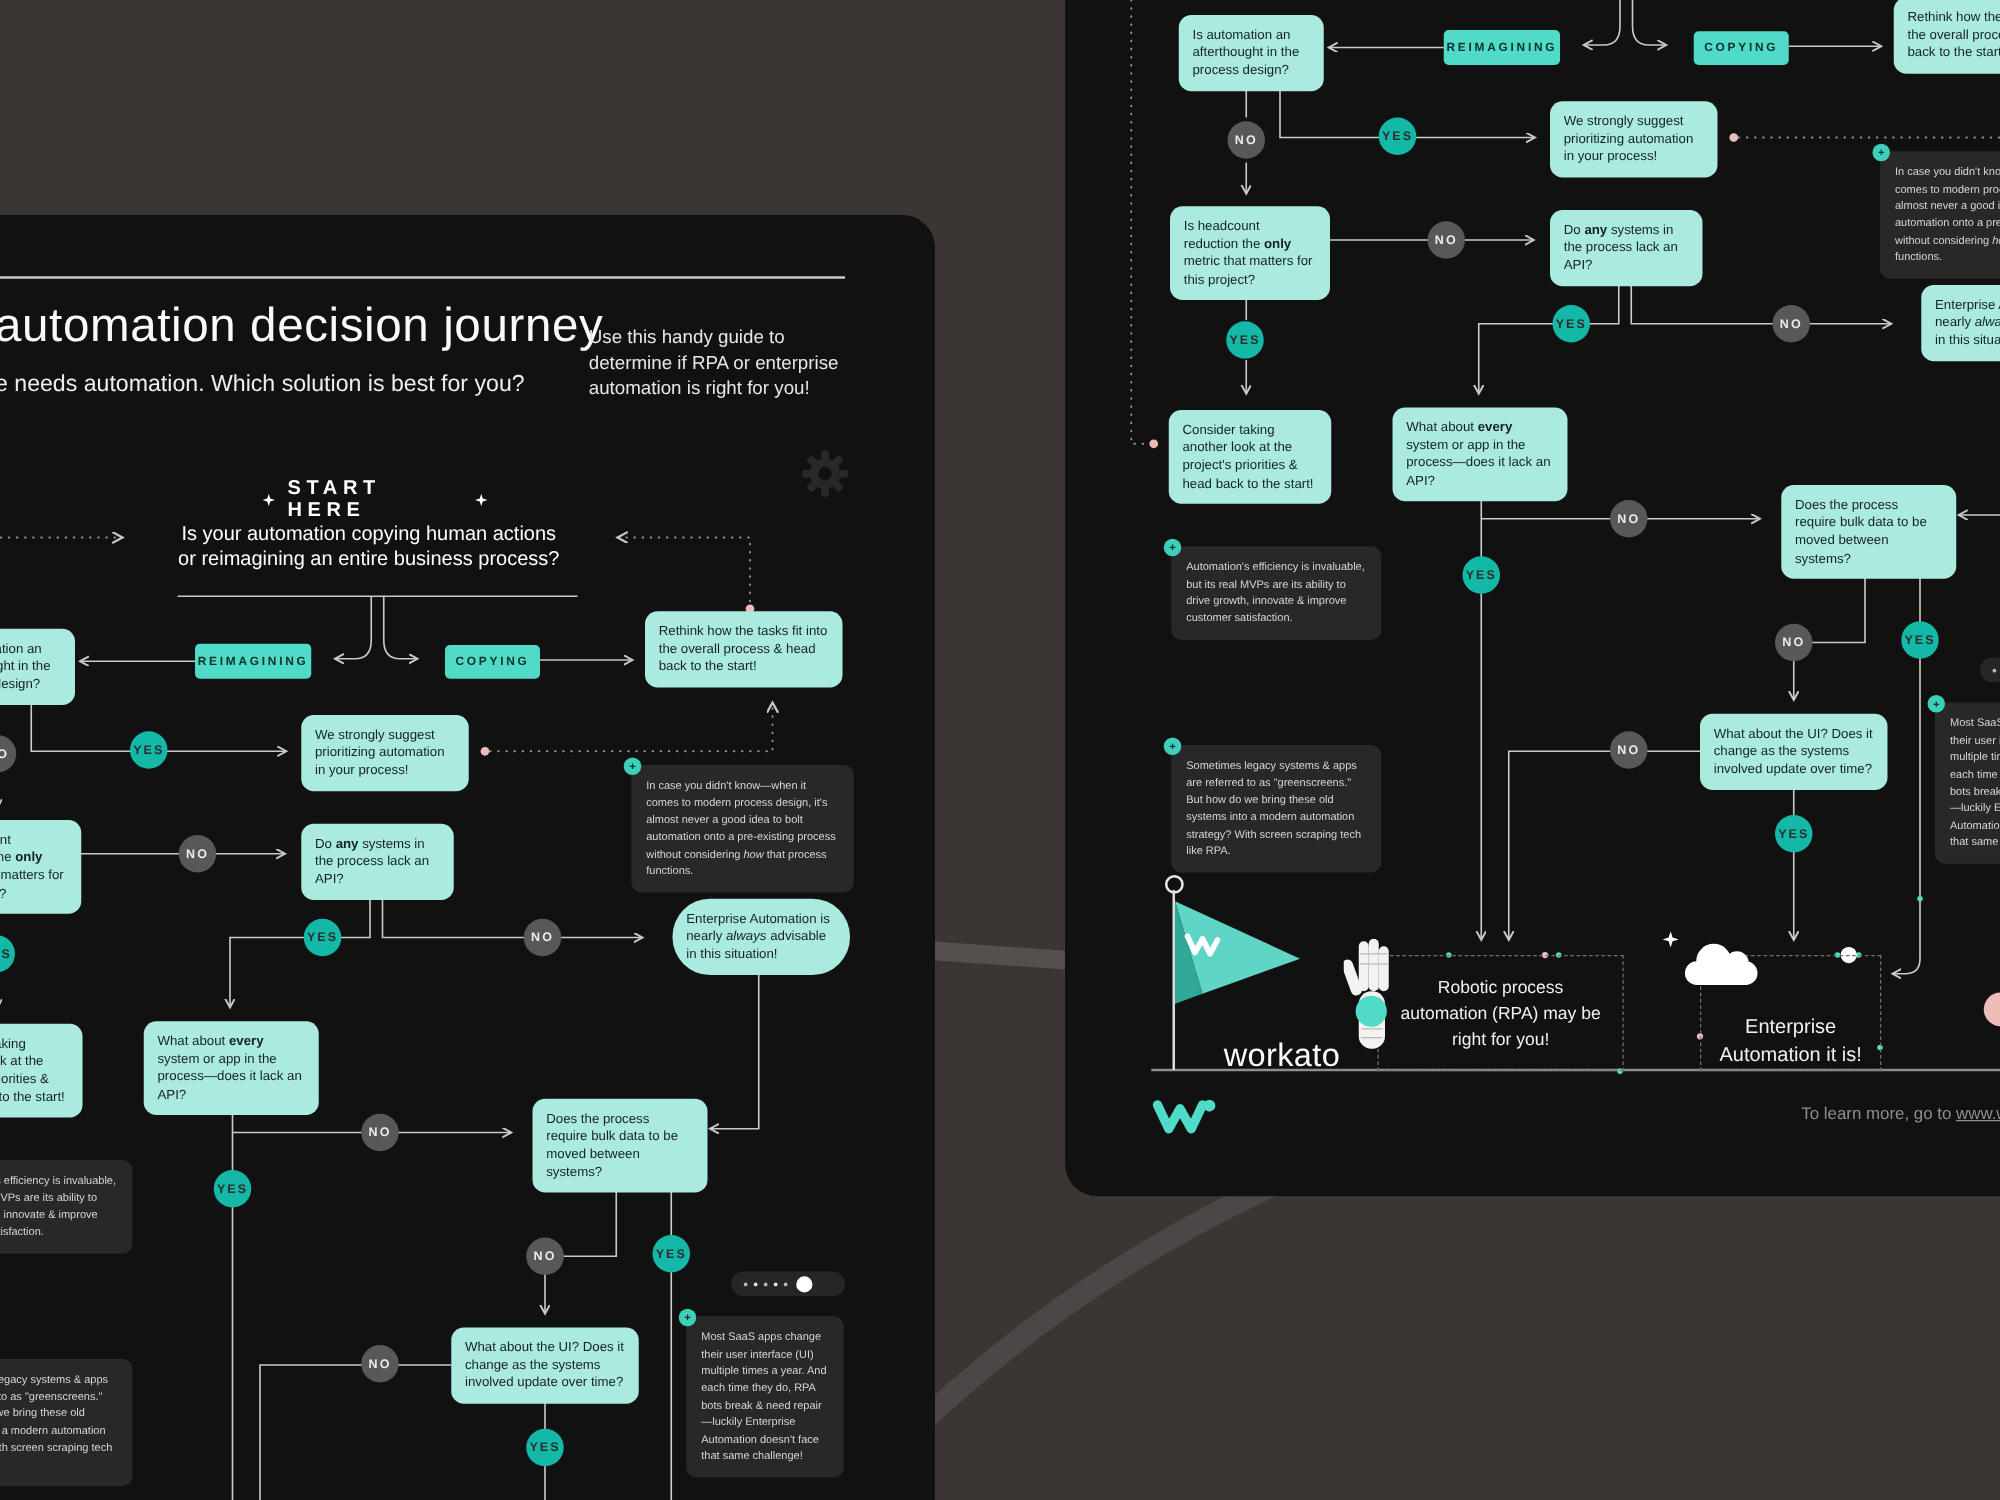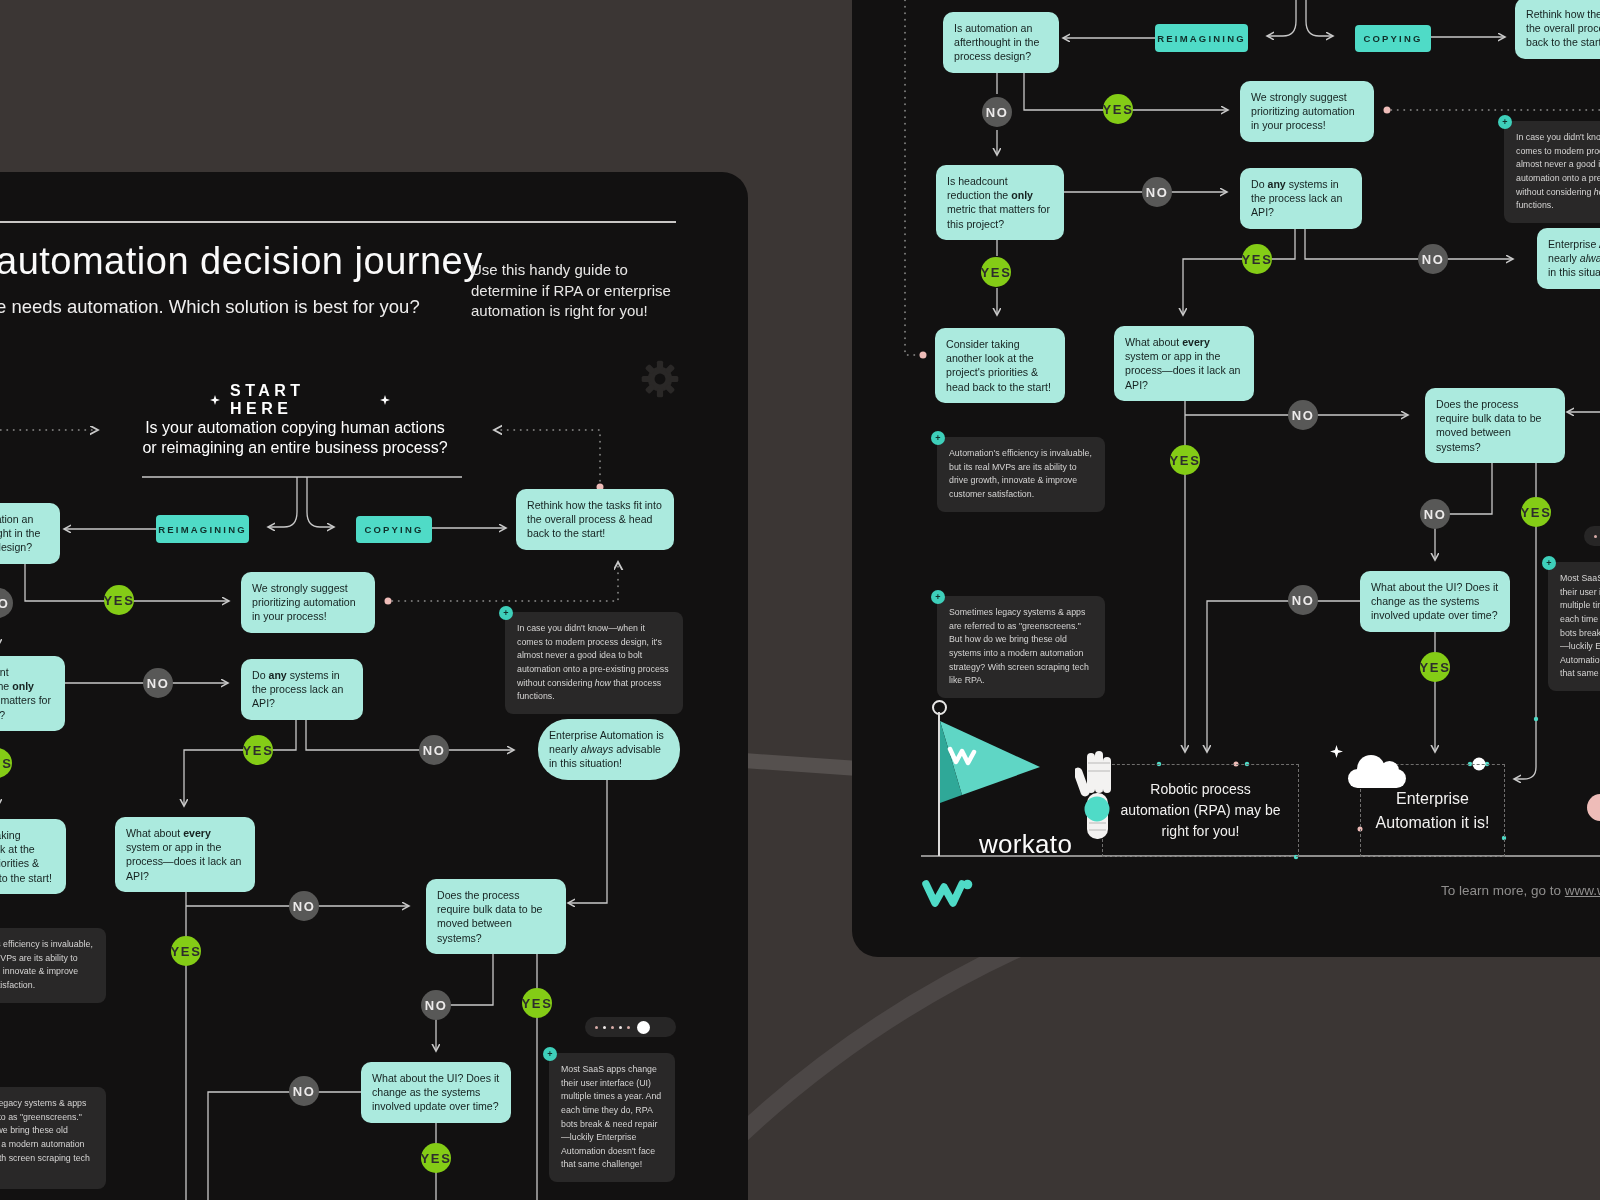--- a/index.html
+++ b/index.html
@@ -35,23 +35,23 @@
   .mint{background:#abeade;color:#152220;font-size:10.6px;line-height:1.34;border-radius:10px;
         padding:9px 11px;box-sizing:border-box;}
   .mint strong{font-weight:bold;}
   .mint em{font-style:italic;}
   .tool{background:#292828;color:#d6d5d4;font-size:8.8px;line-height:1.55;border-radius:8px;
         padding:10px 12px;box-sizing:border-box;}
   .tool em{font-style:italic;}
   .plus{width:14px;height:14px;border-radius:50%;background:#3ecfba;color:#10302b;
         font-size:9px;font-weight:bold;display:flex;align-items:center;justify-content:center;z-index:3;}
   .plus::before{content:"+";}
-  .badge{width:30px;height:30px;border-radius:50%;font-size:13px;font-weight:bold;letter-spacing:1.6px;
+  .badge{width:30px;height:30px;border-radius:50%;font-size:10px;font-weight:bold;letter-spacing:1.6px;
          display:flex;align-items:center;justify-content:center;z-index:2;}
-  .yes{background:#84cc16;color:#2d2d2d;}
+  .yes{background:#14b8a6;color:#2d2d2d;}
   .no{background:#585857;color:#eceaea;}
   .resbox{border:1.4px dashed #6f6e6d;color:#f2f1f0;text-align:center;box-sizing:border-box;
           display:flex;align-items:center;justify-content:center;background:transparent;}
   .rpa-t{font-size:14px;line-height:1.5;}
   .ea-t{font-size:16px;line-height:1.45;}
   .pill{background:#272626;border-radius:10px;display:flex;align-items:center;gap:5px;
         padding:0 4px 0 10px;box-sizing:border-box;}
   .pdot{width:3px;height:3px;border-radius:50%;background:#d8aca8;}
   .pdot.w{background:#efe9e8;}
   .pbig{width:13px;height:13px;border-radius:50%;background:#fff;margin-left:2px;}
@@ -346,21 +346,21 @@
         <span>YES</span>
       </div>
 
     <div class="pill abs" style="left:585px;top:1017px;width:91px;height:20px;">
       <span class="pdot"></span>
     </div>
 
     <div class="resbox rpa-t abs" style="left:103px;top:1255px;width:197px;height:93px;">
         <span style="display:block;padding:0 14px;">Robotic process automation (RPA) may be right for you!</span>
       </div>
-    <div class="resbox ea-t abs" style="left:361px;top:1255px;width:145px;height:93px;">
+    <div class="resbox ea-t abs" style="left:361px;top:1255px;width:145px;height:93px;align-items:flex-end;">
         <span style="display:block;padding:0 10px;">Enterprise Automation it is!</span>
       </div>
 
     <div class="flagring abs" style="left:-67px;top:1191px;"></div>
     <div class="pole abs" style="left:-61px;top:1203px;height:144px;"></div>
     <svg class="abs" style="left:-59px;top:1208px;" width="106" height="92" viewBox="0 0 106 92">
       <polygon points="0,4 100,50 22,78" fill="#5fd6c5"></polygon>
       <polygon points="0,4 22,78 0,86" fill="#2fa898"></polygon>
       <polyline points="10,32 16,45 22,34 28,46 34,35" fill="none" stroke="#fff" stroke-width="4.5" stroke-linecap="round" stroke-linejoin="round"></polyline>
     </svg>

